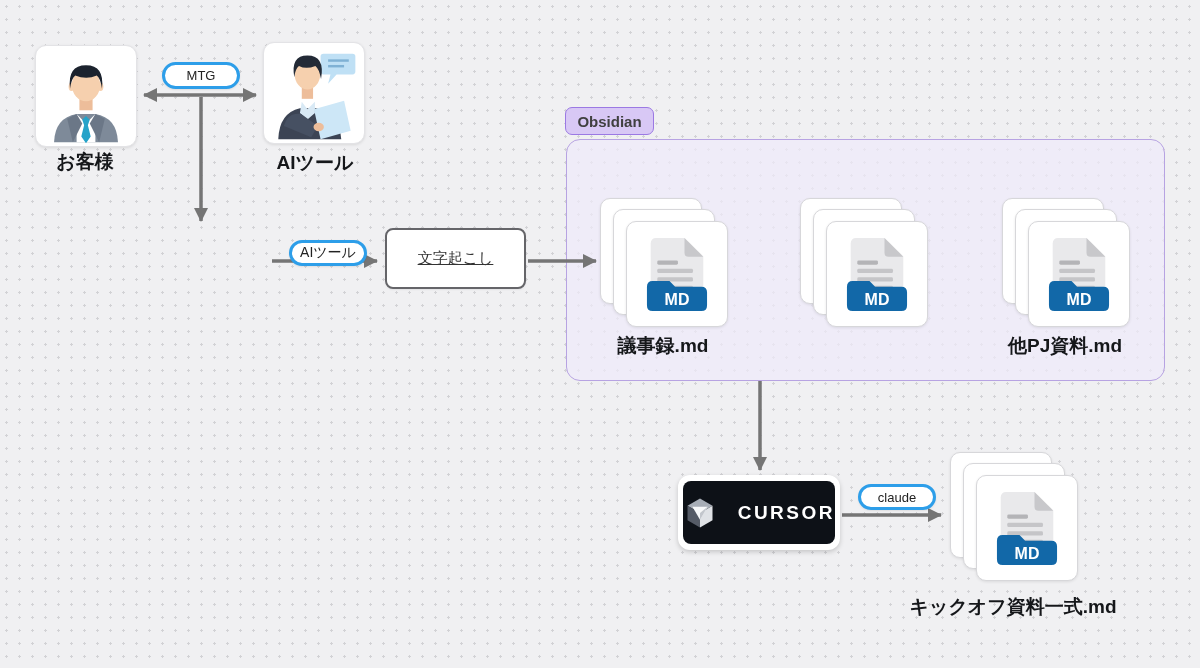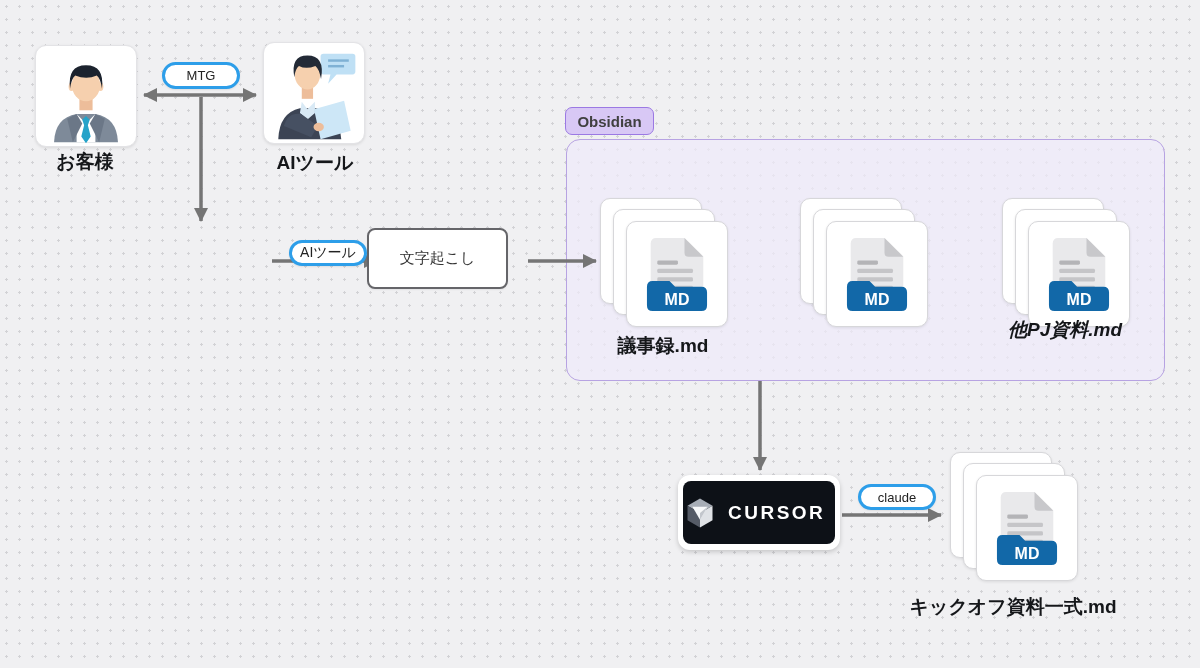--- a/index.html
+++ b/index.html
@@ -51,21 +51,21 @@
   .stack-card.c2{left:13px;top:11px;}
   .stack-card.c3{left:26px;top:23px;display:flex;align-items:center;justify-content:center;}
   .md-icon{width:64px;height:77px;}
   .cursor-node{
     position:absolute;left:678px;top:475px;width:162px;height:75px;background:#fff;
     border-radius:12px;box-shadow:0 2px 5px rgba(0,0,0,.18);
     display:flex;align-items:center;justify-content:center;z-index:5;
   }
   .cursor-inner{
     width:152px;height:63px;background:#0d1117;border-radius:8px;
-    display:flex;align-items:center;justify-content:flex-start;gap:11px;
+    display:flex;align-items:center;justify-content:space-between;gap:11px;
   }
   .cursor-word{color:#fff;font-weight:bold;font-size:19px;letter-spacing:2.5px;}
 </style>
 </head>
 <body>
 
 <div class="canvas">
 
   <svg width="0" height="0" style="position:absolute" aria-hidden="true">
     <defs>
@@ -132,21 +132,21 @@
   </div>
   <div class="node-label" style="left:315px;top:150px;">AIツール</div>
 
   <div class="pill" style="left:162px;top:62px;width:72px;height:21px;">
     <span>MTG</span>
   </div>
 
   <div class="pill" style="left:289px;top:240px;width:72px;height:20px;font-size:14px;">
     <span>AIツール</span>
   </div>
-  <div class="proc-box" style="left:367px;top:228px;width:137px;height:57px;">
+  <div class="proc-box" style="left:385px;top:228px;width:137px;height:57px;text-decoration:underline;">
     <span>文字起こし</span>
   </div>
 
   <div class="obsidian-badge">
     <span>Obsidian</span>
   </div>
   <div class="obsidian-box"></div>
 
   <div class="file-stack" style="left:600px;top:198px;">
     <div class="stack-card c1"></div>
@@ -171,21 +171,21 @@
 
   <div class="file-stack" style="left:1002px;top:198px;">
     <div class="stack-card c1"></div>
     <div class="stack-card c2"></div>
     <div class="stack-card c3">
       <svg class="md-icon">
           <use href="#md-doc"></use>
         </svg>
     </div>
   </div>
-  <div class="node-label" style="left:1065px;top:317px;font-style:italic;">他PJ資料.md</div>
+  <div class="node-label" style="left:1065px;top:333px;">他PJ資料.md</div>
 
   <div class="cursor-node">
     <div class="cursor-inner">
       <svg width="34" height="34" viewBox="0 0 40 40">
         <polygon points="5.3,11.5 20,3 34.7,11.5 20,20" fill="#a7adb6"></polygon>
         <polygon points="5.3,11.5 20,20 20,37 5.3,28.5" fill="#555b66"></polygon>
         <polygon points="34.7,11.5 34.7,28.5 20,37 20,20" fill="#dfe2e6"></polygon>
         <polygon points="11,12.5 29,12.5 20,28" fill="#f7f8f9"></polygon>
         <polygon points="20,20 29,12.5 20,28" fill="#c2c6cc"></polygon>
       </svg>

